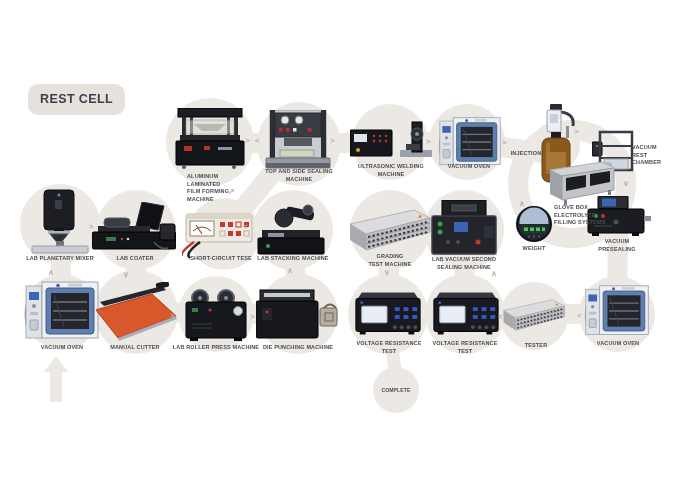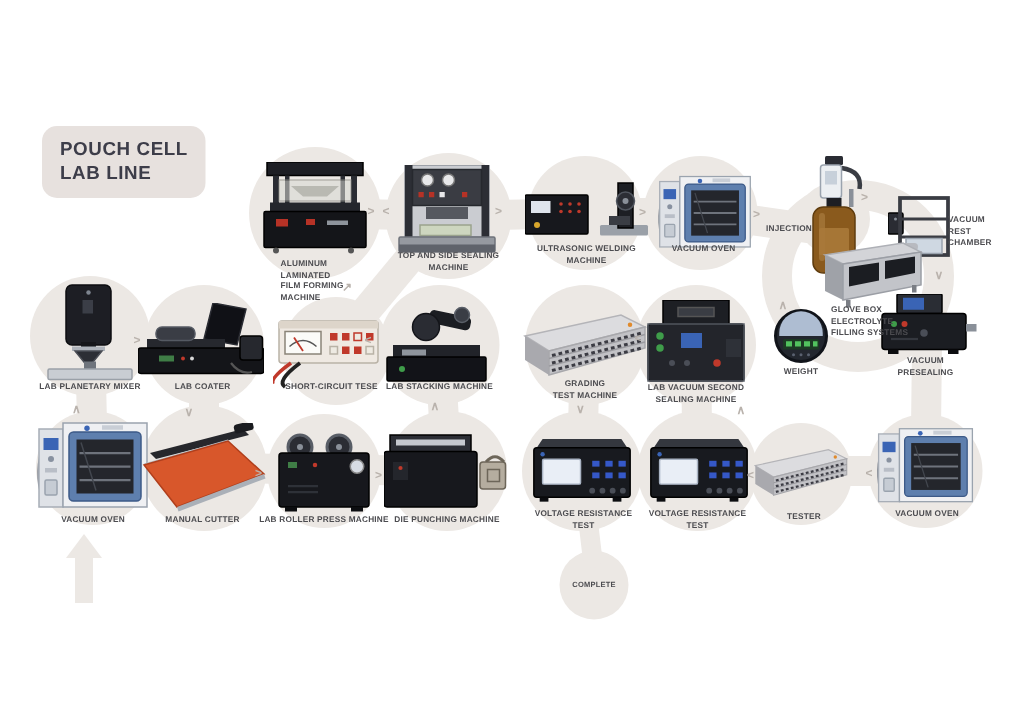--- a/index.html
+++ b/index.html
@@ -98,22 +98,21 @@
         <path d="M18 31 L82 15 M18 36 L82 20" stroke="#9b9ba0" stroke-width="1"></path>
         <path d="M20 29 L80 14" stroke="#3c3c44" stroke-width="2" stroke-dasharray="2.5 2"></path>
         <path d="M20 34 L80 19" stroke="#3c3c44" stroke-width="2" stroke-dasharray="2.5 2"></path>
         <path d="M20 39 L80 24" stroke="#3c3c44" stroke-width="2" stroke-dasharray="2.5 2"></path>
         <circle cx="72" cy="8.5" r="1.5" fill="#e08a2c"></circle>
       </g>
     </defs>
   </svg>
 
   <div class="title">
-    <div>POUCH CELL</div>
-    <div>LAB LINE</div>
+    <div>REST CELL</div>
   </div>
 
   <div class="st" style="left:24px;top:280px">
     <svg width="76" height="62" viewBox="0 0 76 62">
         <use href="#sym-oven" xlink:href="#sym-oven"></use>
       </svg>
   </div>
 
   <div class="st" style="left:30px;top:188px">
     <svg width="60" height="66" viewBox="0 0 60 66">

